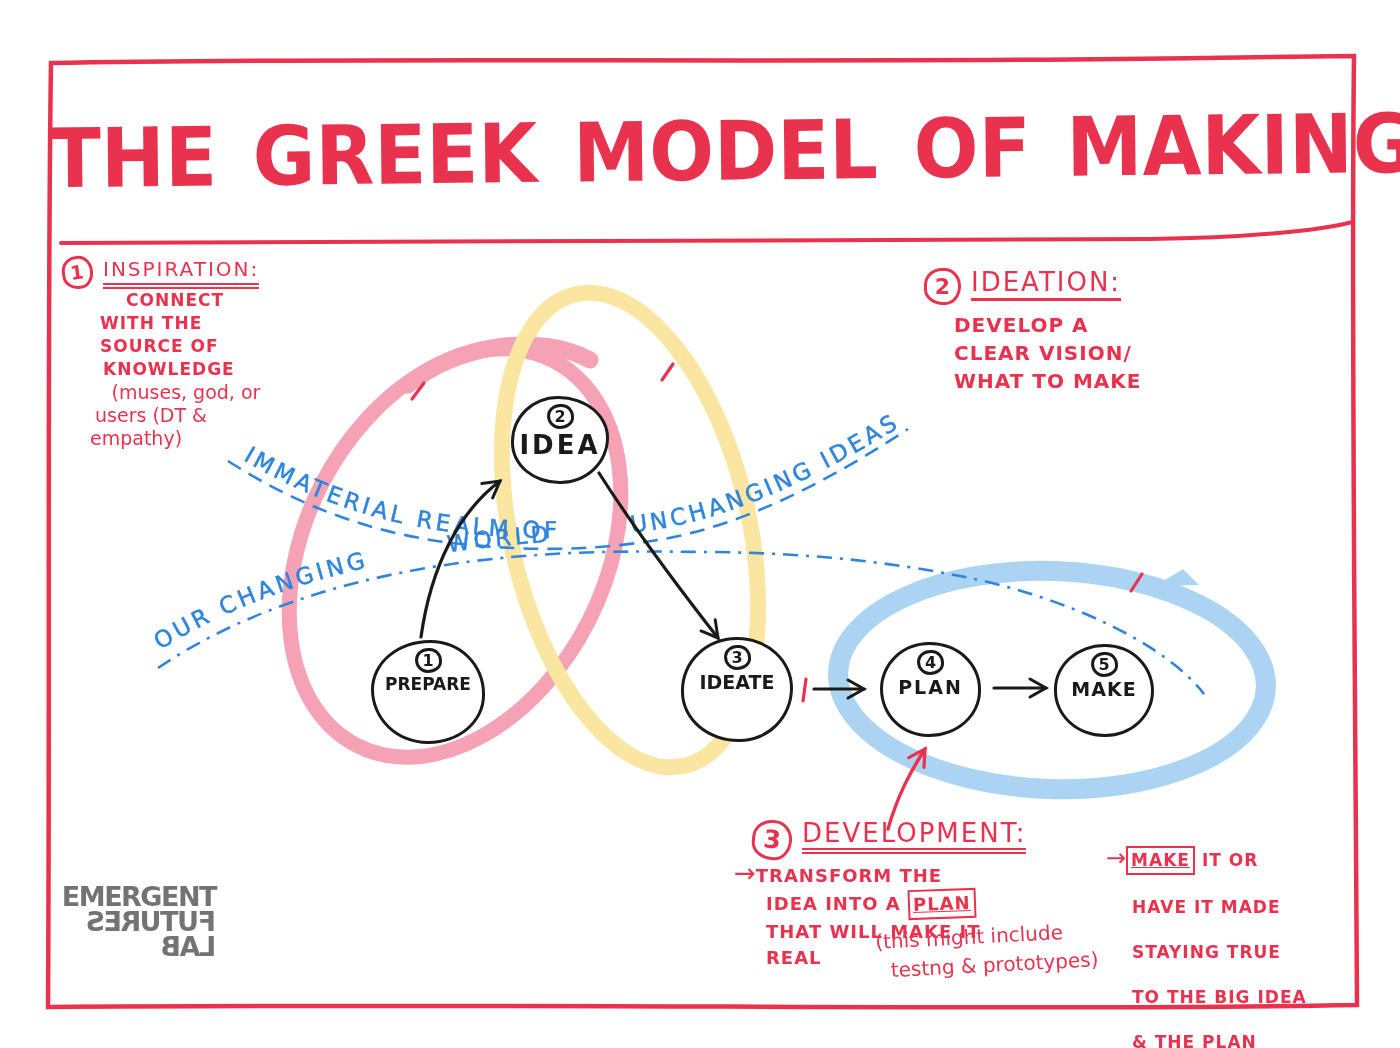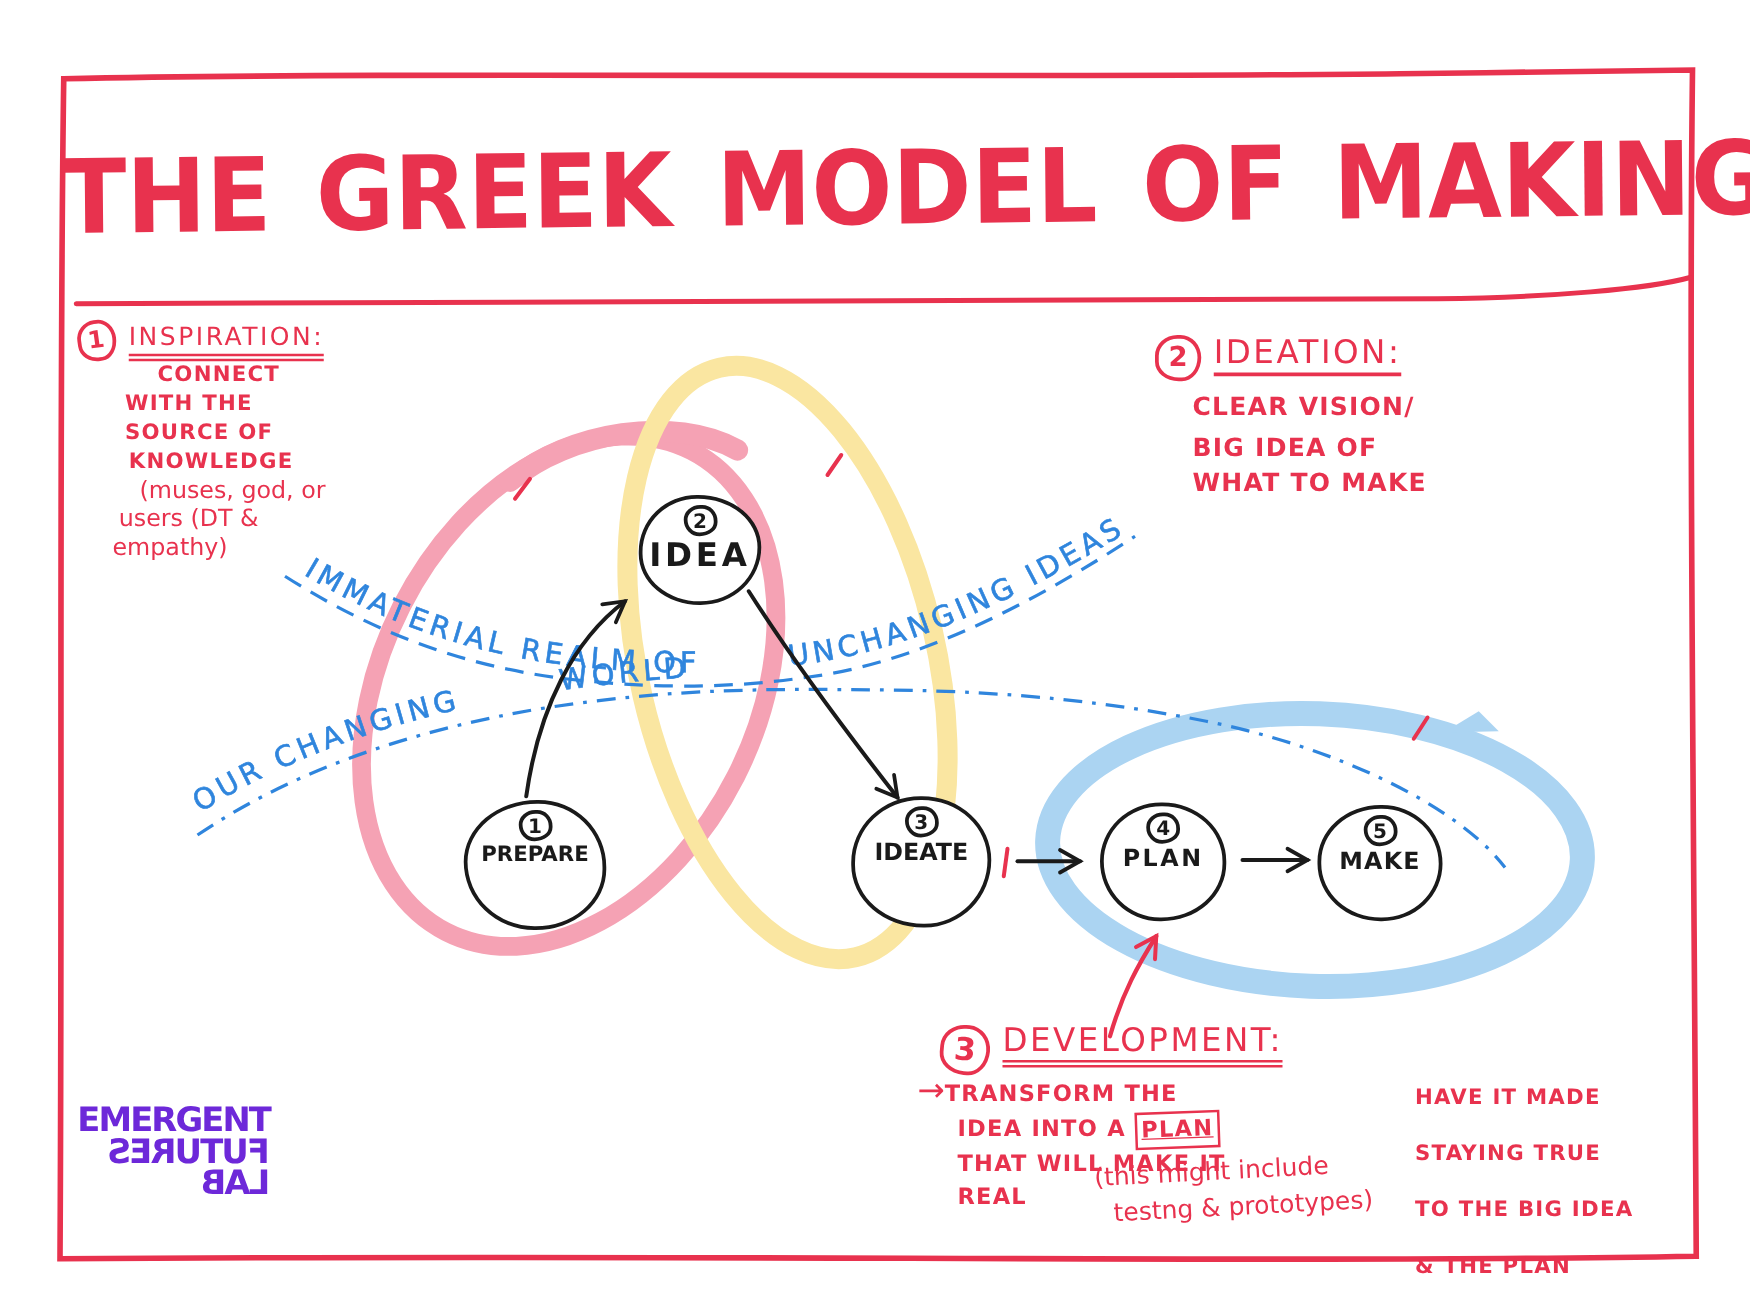--- a/index.html
+++ b/index.html
@@ -76,21 +76,21 @@
   
   .mk{left:1106px;top:846px;width:220px;font-size:17px;line-height:25px;letter-spacing:1px;}
   .mk .ln{font-size:17px;margin-top:20px;}
   .mk .first{white-space:nowrap;font-weight:600;}
   .mk .rarrow{font-size:24px;}
   .mk .body{padding-left:26px;}
 
   
   .logo{
     position:absolute;left:86px;top:884px;display:flex;flex-direction:column;align-items:flex-end;
-    color:#6d28d9;font-weight:bold;font-size:27px;line-height:25px;letter-spacing:-1.5px;width:130px;
+    color:#737373;font-weight:bold;font-size:27px;line-height:25px;letter-spacing:-1.5px;width:130px;
   }
   .logo .mir{transform:scaleX(-1);}
 
   
   .bluetext{fill:var(--blue);stroke:var(--blue);stroke-width:.5;font-size:23px;letter-spacing:3.5px;font-family:"DejaVu Sans",sans-serif;}
 </style>
 </head>
 <body>
 
 <div class="canvas">
@@ -182,42 +182,43 @@
     <div class="ln cursive" style="margin-left:33px;font-size:19px;">users (DT &amp;</div>
     <div class="ln cursive" style="margin-left:28px;font-size:19px;">empathy)</div>
   </div>
 
   <div class="anno idea">
     <div class="hdrow">
       <span class="badge">2</span>
       <span class="hd u1">IDEATION:</span>
     </div>
     <div style="margin-left:30px;margin-top:6px;">
+      <div class="ln">DEVELOP A</div>
       <div class="ln">CLEAR VISION/</div>
-      <div class="ln" style="margin-top:5px;">BIG IDEA OF</div>
       <div class="ln">WHAT TO MAKE</div>
     </div>
   </div>
 
   <div class="anno dev">
     <div class="hdrow" style="margin-left:18px;">
       <span class="badge">3</span>
       <span class="hd u2">DEVELOPMENT:</span>
     </div>
     <div class="ln"><span class="rarrow">→</span><span>TRANSFORM THE</span></div>
     <div class="ln" style="margin-left:32px;"><span>IDEA INTO A </span><span class="rbox" style="text-decoration:underline;transform:rotate(-2deg);">PLAN</span></div>
     <div class="ln" style="margin-left:32px;">THAT WILL MAKE IT</div>
     <div class="ln" style="margin-left:32px;">REAL</div>
   </div>
   <div class="anno devnote cursive">
     <div>(this might include</div>
     <div style="margin-left:14px;">testng &amp; prototypes)</div>
   </div>
 
   <div class="anno mk">
+    <div class="first"><span class="rarrow">→</span><span class="rbox" style="text-decoration:underline;">MAKE</span><span> IT OR</span></div>
     <div class="body">
       <div class="ln">HAVE IT MADE</div>
       <div class="ln">STAYING TRUE</div>
       <div class="ln">TO THE BIG IDEA</div>
       <div class="ln">&amp; THE PLAN</div>
     </div>
   </div>
 
   <div class="logo">
     <div>EMERGENT</div>

